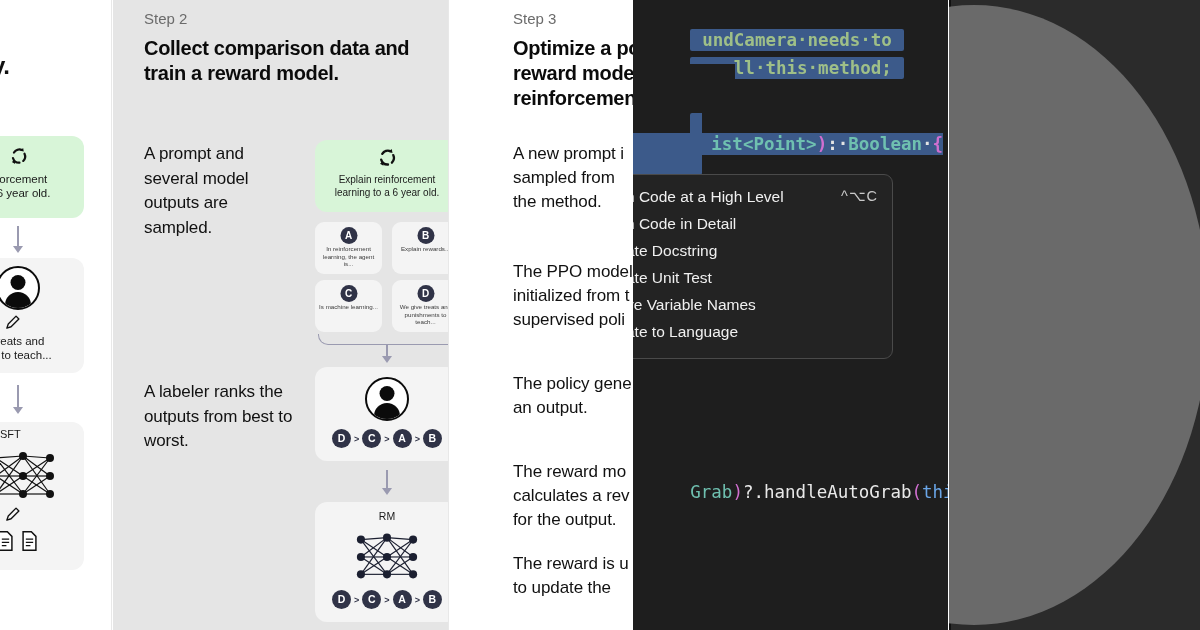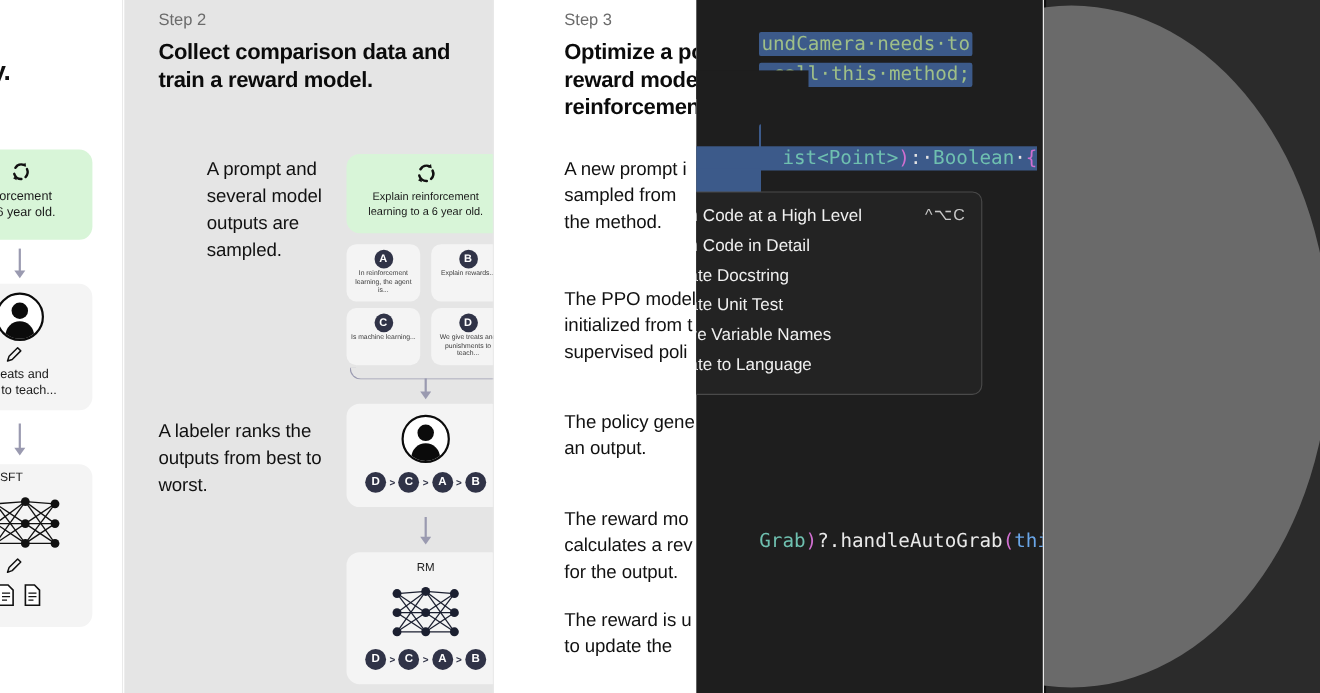--- a/index.html
+++ b/index.html
@@ -69,21 +69,21 @@
   .person .body{position:absolute;left:50%;transform:translateX(-50%);top:24px;width:26px;height:22px;border-radius:13px 13px 0 0;background:#0b0b0b;}
 
   .rm-label{position:absolute;left:0;right:0;text-align:center;font-size:10.5px;color:#1a1a1a;}
 
   
   #panel-step3{left:487px;width:146px;background:#ffffff;}
 
   
   #panel-code{left:633px;width:315px;background:#1e1e1e;}
   .code-line{position:absolute;white-space:pre;font-family:"DejaVu Sans Mono","Liberation Mono",monospace;font-size:17.5px;letter-spacing:0;}
-  .sel{background:#3c5a8a;border-radius:2px;padding:1px 2px;}
+  .sel{background:#3c5a8a;border-radius:2px;padding:1px 12px;font-weight:bold;}
   .tok-comment{color:#9fbf88;}
   .tok-type{color:#6fc0b0;}
   .tok-punct{color:#d06fd0;}
   .tok-plain{color:#e4e4e4;}
   .tok-kw{color:#6aa6e8;}
   .tok-fn{color:#e9e9e9;}
   .code-block-mask{position:absolute;background:#1e1e1e;}
 
   
   #ctx-menu{position:absolute;left:-30px;top:174px;width:290px;height:185px;background:#232323;
@@ -186,21 +186,21 @@
 
     <div class="divider"></div>
   </div>
 
   <div class="panel" id="panel-step2">
 
     <div class="step-kicker" style="left:31px;top:10px;">Step 2</div>
     <div class="step-title" style="left:31px;top:36px;">Collect comparison data and</div>
     <div class="step-title" style="left:31px;top:61px;">train a reward model.</div>
 
-    <div class="body-text" style="left:31px;top:142px;width:150px;margin-left:44px;">A prompt and several model outputs are sampled.</div>
+    <div class="body-text" style="left:31px;top:142px;width:150px;">A prompt and several model outputs are sampled.</div>
     <div class="body-text" style="left:31px;top:380px;width:155px;">A labeler ranks the outputs from best to worst.</div>
 
     <div class="card green" id="s2-prompt">
       <svg class="recycle" style="left:61px;top:6px;" width="23" height="23" viewBox="0 0 24 24">
         <g fill="none" stroke="#111" stroke-width="2.4" stroke-linecap="round">
           <path d="M6.5 8.2 A7 7 0 0 1 15.2 5.4"></path>
           <path d="M18 9.5 A7 7 0 0 1 16.6 17.4"></path>
           <path d="M12.5 19.3 A7 7 0 0 1 5.4 14.2"></path>
         </g>
         <path d="M16.5 3.2 L17.2 7.2 L13.3 6.2 Z" fill="#111"></path>

